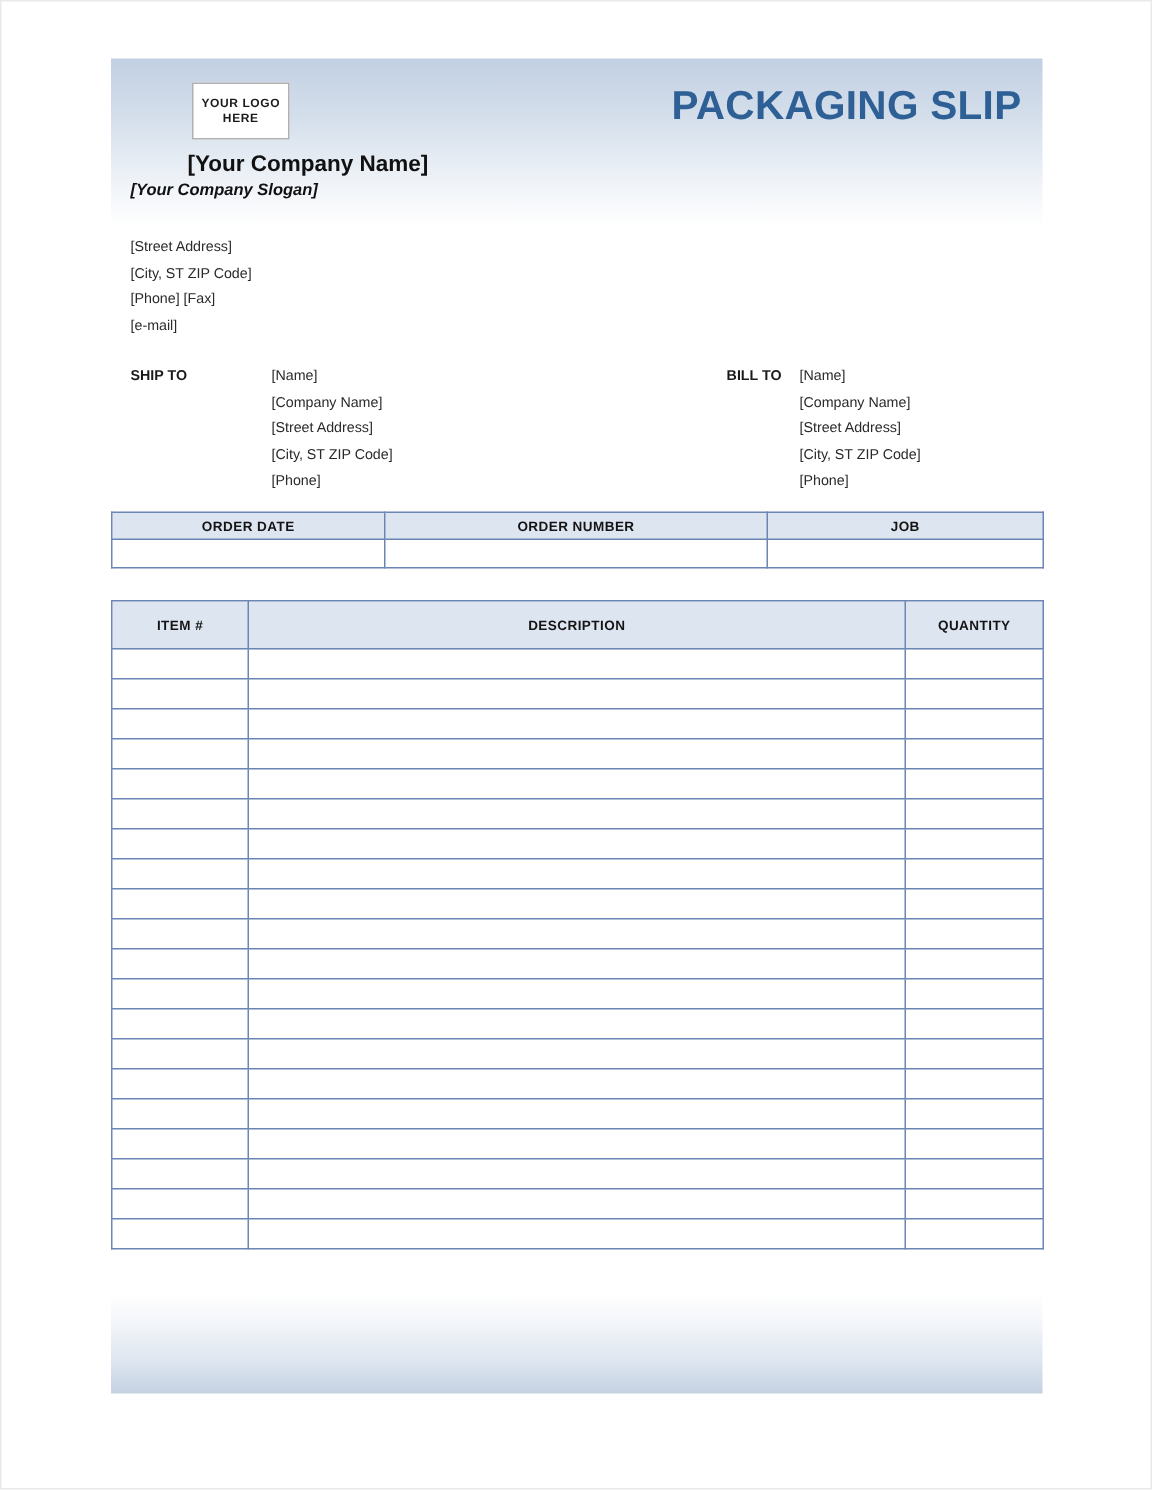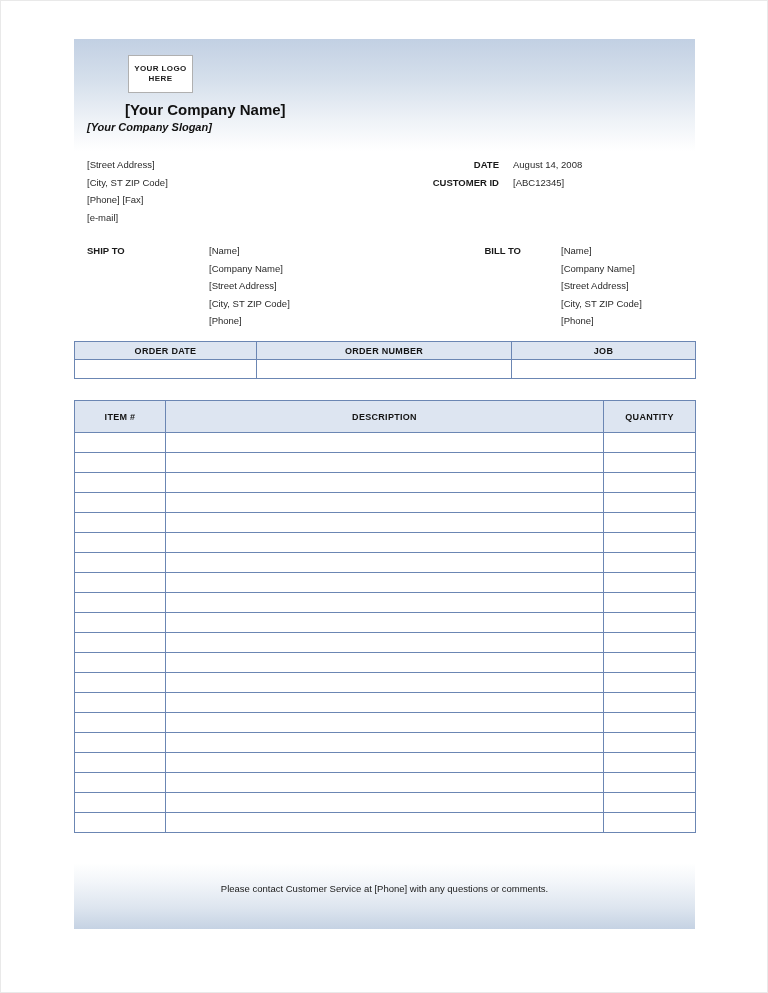--- a/index.html
+++ b/index.html
@@ -129,30 +129,30 @@
 
   
   .party {
     position: absolute;
     top: 241px;
     font-size: 9.5px;
     line-height: 17.5px;
   }
   .party.ship { left: 86px; }
   .party.bill { left: 452px; }
-  .party-inner { display: flex; align-items: flex-start; gap: 40px; }
+  .party-inner { display: flex; align-items: flex-start; }
   .party-label {
     font-weight: bold;
     color: #1a1a1a;
     white-space: nowrap;
     box-sizing: border-box;
   }
   .party.ship .party-label { width: 82px; }
   .party.bill .party-label { width: 68px; text-align: right; }
-  .party-lines { color: #2a2a2a; }
+  .party-lines { color: #2a2a2a; margin-left: 12px; }
   .party-lines div { white-space: nowrap; }
 
   
   table.grid {
     position: absolute;
     border-collapse: collapse;
     table-layout: fixed;
   }
   table.grid td, table.grid th {
     border: 1px solid #6b86b3;
@@ -223,41 +223,32 @@
 
 <div class="page">
 
   <div class="header-band"></div>
 
   <div class="logo-box">
     <span class="logo-line">YOUR LOGO</span>
     <span class="logo-line">HERE</span>
   </div>
 
+  <div class="doc-title">PACKAGING SLIP</div>
 
   <div class="company-name">[Your Company Name]</div>
   <div class="company-slogan">[Your Company Slogan]</div>
 
   <div class="addr-block">
     <div>[Street Address]</div>
     <div>[City, ST  ZIP Code]</div>
     <div>[Phone] [Fax]</div>
     <div>[e-mail]</div>
   </div>
 
-  <div class="meta">
-    <div class="meta-row">
-      <span class="meta-label">DATE</span>
-      <span class="meta-value">August 14, 2008</span>
-    </div>
-    <div class="meta-row">
-      <span class="meta-label">CUSTOMER ID</span>
-      <span class="meta-value">[ABC12345]</span>
-    </div>
-  </div>
 
   <div class="party ship">
     <div class="party-inner">
       <span class="party-label">SHIP TO</span>
       <span class="party-lines">
         <div>[Name]</div>
         <div>[Company Name]</div>
         <div>[Street Address]</div>
         <div>[City, ST  ZIP Code]</div>
         <div>[Phone]</div>
@@ -412,16 +403,15 @@
         <tr>
           <td></td>
           <td></td>
           <td></td>
         </tr>
       </tbody>
   </table>
 
   <div class="footer-band"></div>
   <div class="footer-text">
-    <div class="footer-line1">Please contact Customer Service at [Phone] with any questions or comments.</div>
   </div>
 
 </div>
 
 </body></html>

